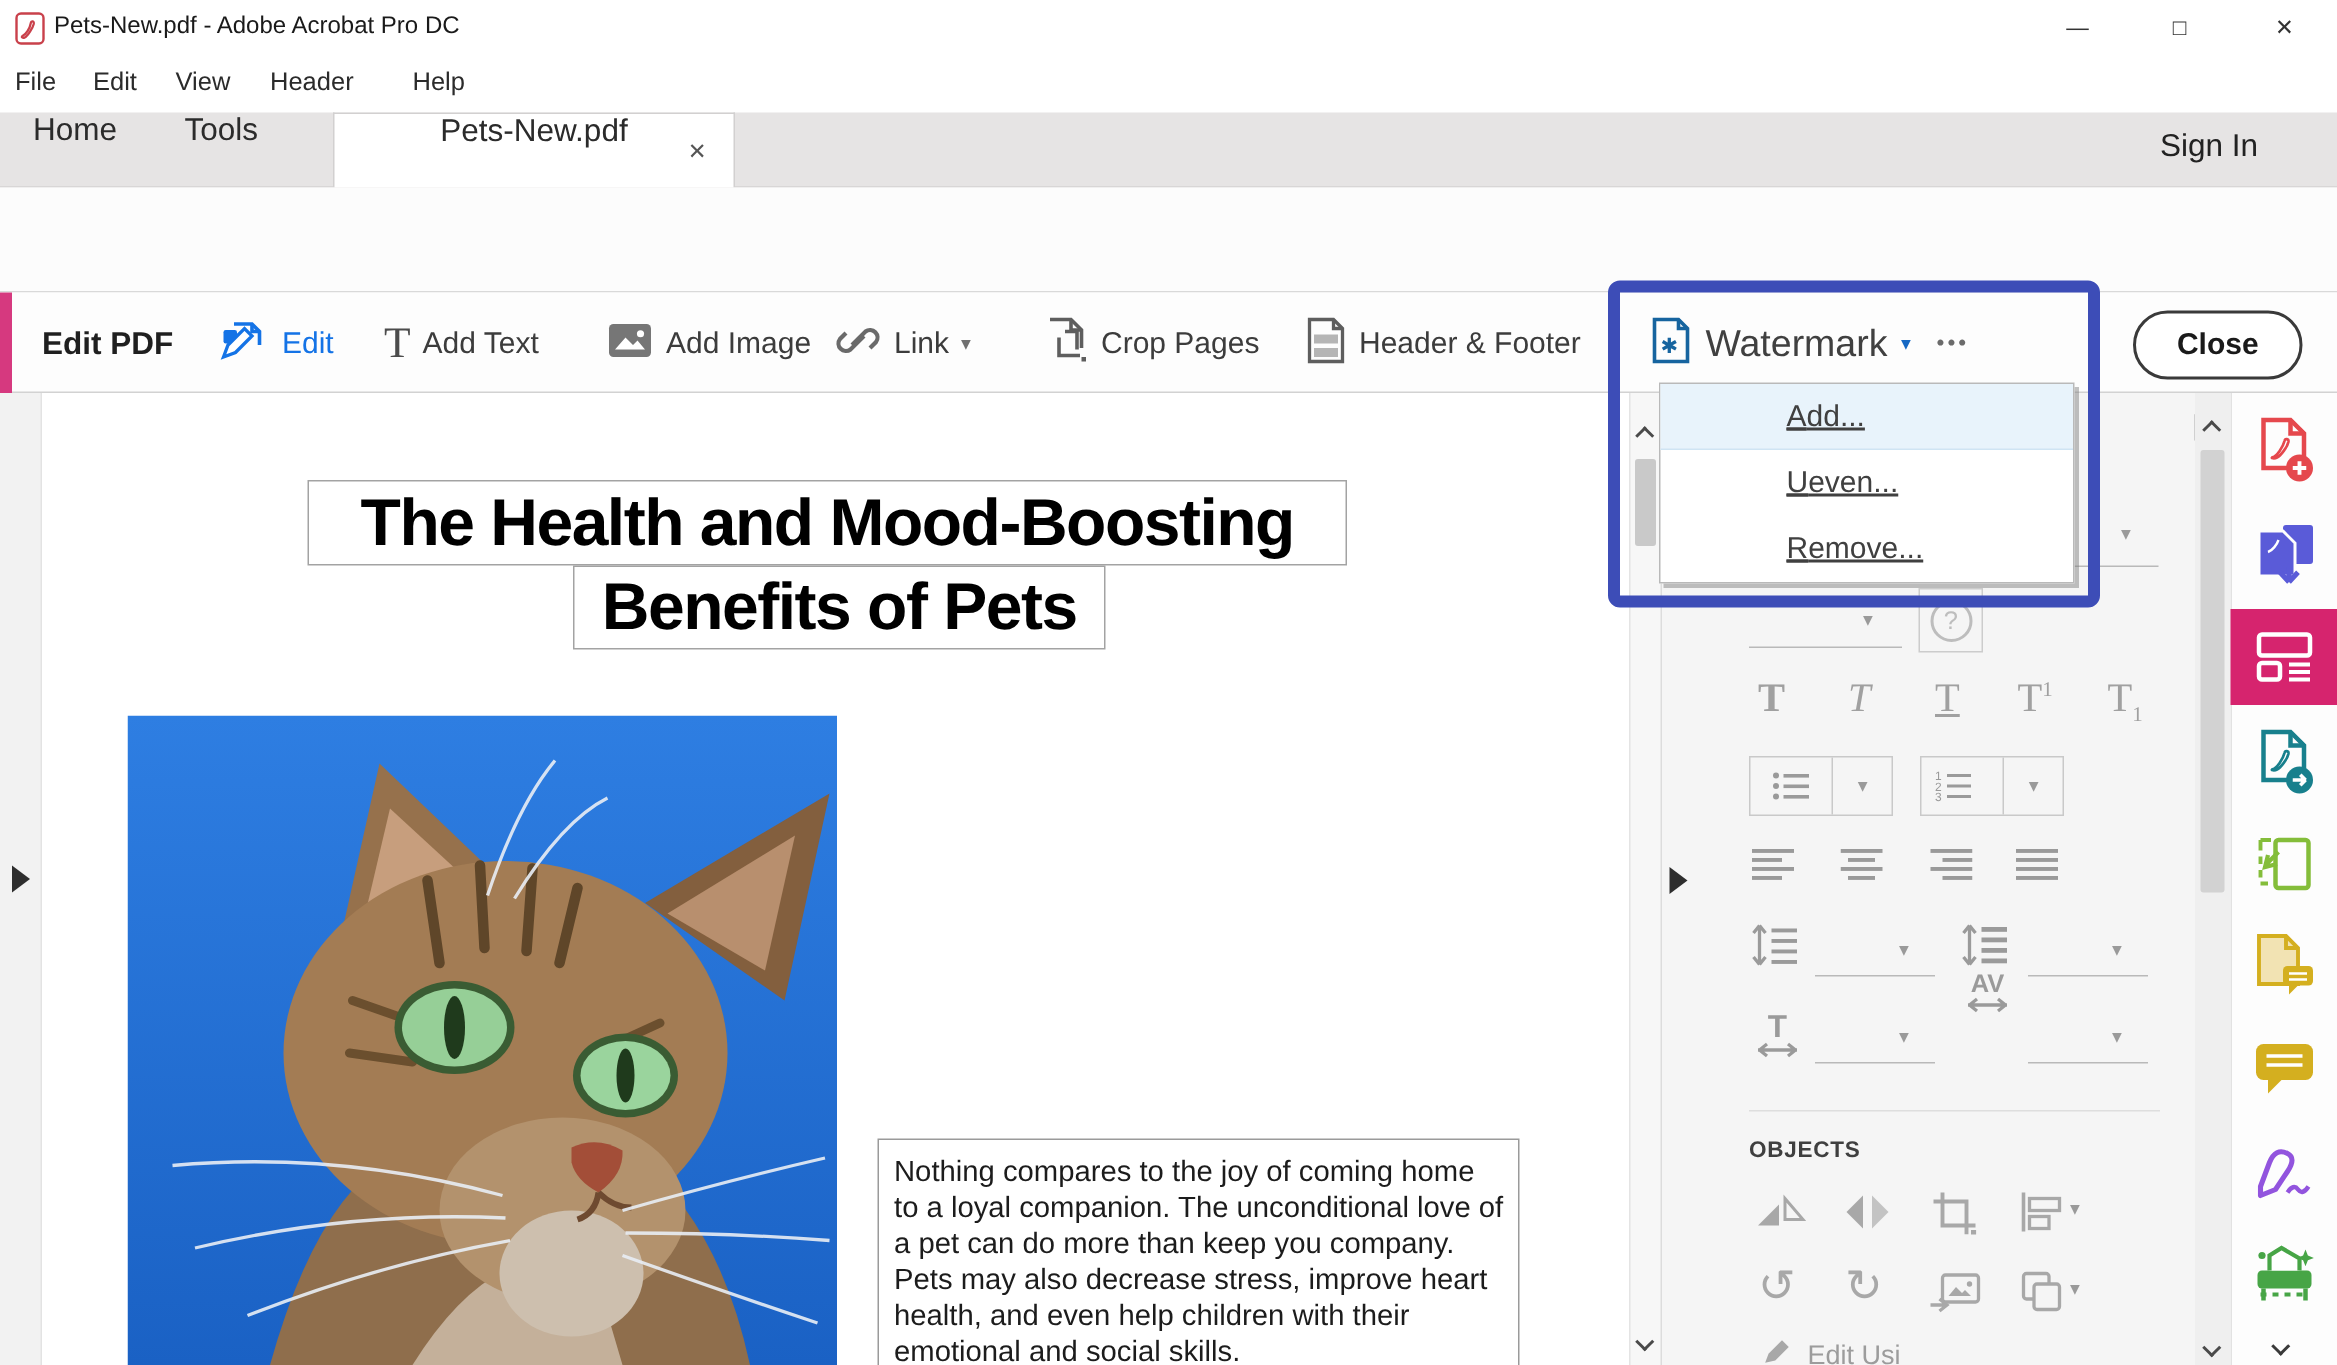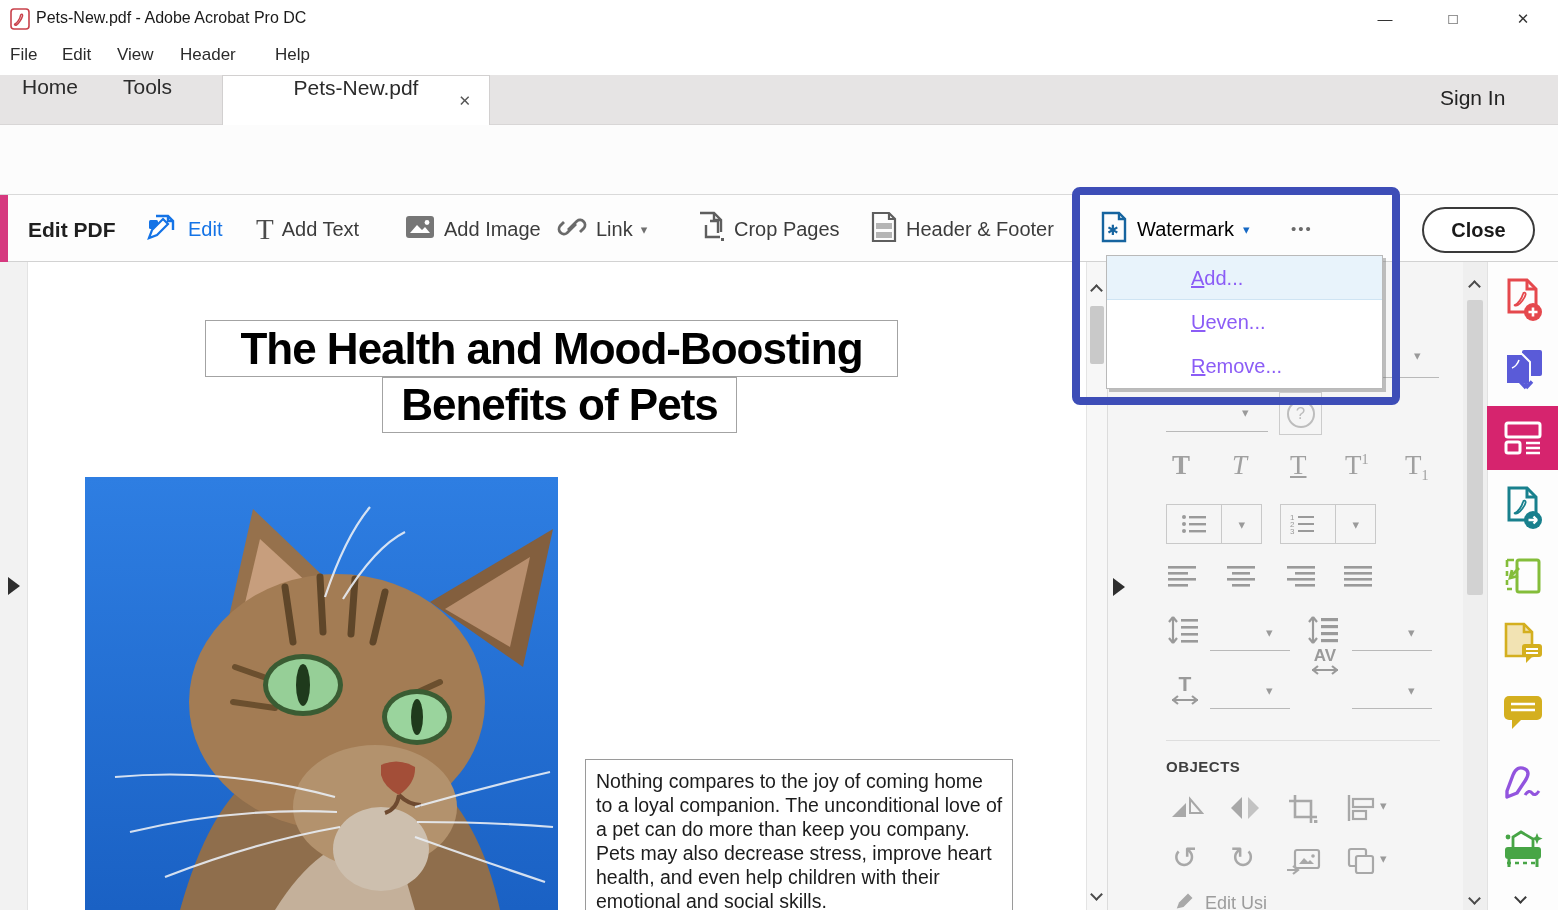--- a/index.html
+++ b/index.html
@@ -37,24 +37,24 @@
   
   .editbar { position:absolute; left:0; top:195px; width:1558px; height:67px; background:#fdfdfd; border-bottom:1px solid #d2d2d2; }
   .pinkbar { position:absolute; left:0; top:195px; width:8px; height:67px; background:#d6397f; }
   .ebi { position:absolute; top:212px; height:34px; display:flex; align-items:center; gap:8px; cursor:pointer; }
   .eblabel { font-size:20px; color:#3c3c3c; }
   .closebtn { position:absolute; left:1422px; top:207px; width:113px; height:46px; border:2px solid #3a3a3a; border-radius:23px; background:#fff; font-weight:bold; font-size:20px; color:#1a1a1a; display:flex; align-items:center; justify-content:center; cursor:pointer; }
 
   
   .bluebox { position:absolute; left:1072px; top:187px; width:328px; height:218px; border:8px solid #3d4db7; border-radius:8px; z-index:60; pointer-events:none; }
   .wmbtn { position:absolute; left:1100px; top:212px; height:34px; display:flex; align-items:center; gap:9px; z-index:61; cursor:pointer; }
-  .wmlabel { font-size:20px; color:#000000; }
+  .wmlabel { font-size:25px; color:#404040; }
   .wmmore { position:absolute; left:1291px; top:220px; font-size:15px; letter-spacing:2px; color:#6b6b6b; z-index:61; }
   .wmenu { position:absolute; left:1106px; top:255px; width:277px; height:134px; background:#fff; border:1px solid #b9b9b9; box-shadow:3px 3px 0 rgba(120,120,120,.45); z-index:62; }
-  .wmenu .mi { height:44px; line-height:44px; padding-left:84px; font-size:20px; color:#8b5cf6; cursor:pointer; }
+  .wmenu .mi { height:44px; line-height:44px; padding-left:84px; font-size:20px; color:#404040; cursor:pointer;text-decoration:underline; }
   .wmenu .mi.hl { background:#e8f3fb; border-bottom:1px solid #cfe4f3; }
   .wmenu .mi u { text-decoration:underline; }
 
   
   .docarea { position:absolute; left:0; top:262px; width:1086px; height:648px; background:#ffffff; }
   .leftstrip { position:absolute; left:0; top:262px; width:28px; height:648px; background:#f2f2f2; border-right:1px solid #e3e3e3; }
   .expander { width:0; height:0; border-style:solid; border-width:9px 0 9px 12px; border-color:transparent transparent transparent #2e2e2e; cursor:pointer; }
   .titlebox { position:absolute; border:1px solid #a3a3a3; display:flex; align-items:center; justify-content:center; font-weight:bold; color:#000; font-size:44px; letter-spacing:-1px; cursor:text; }
   .bodybox { position:absolute; left:585px; top:497px; width:428px; height:396px; border:1px solid #9a9a9a; padding:9px 8px 0 10px; font-size:19.5px; line-height:24px; color:#1c1c1c; cursor:text; }
   .bodybox p { margin-bottom:17px; }

